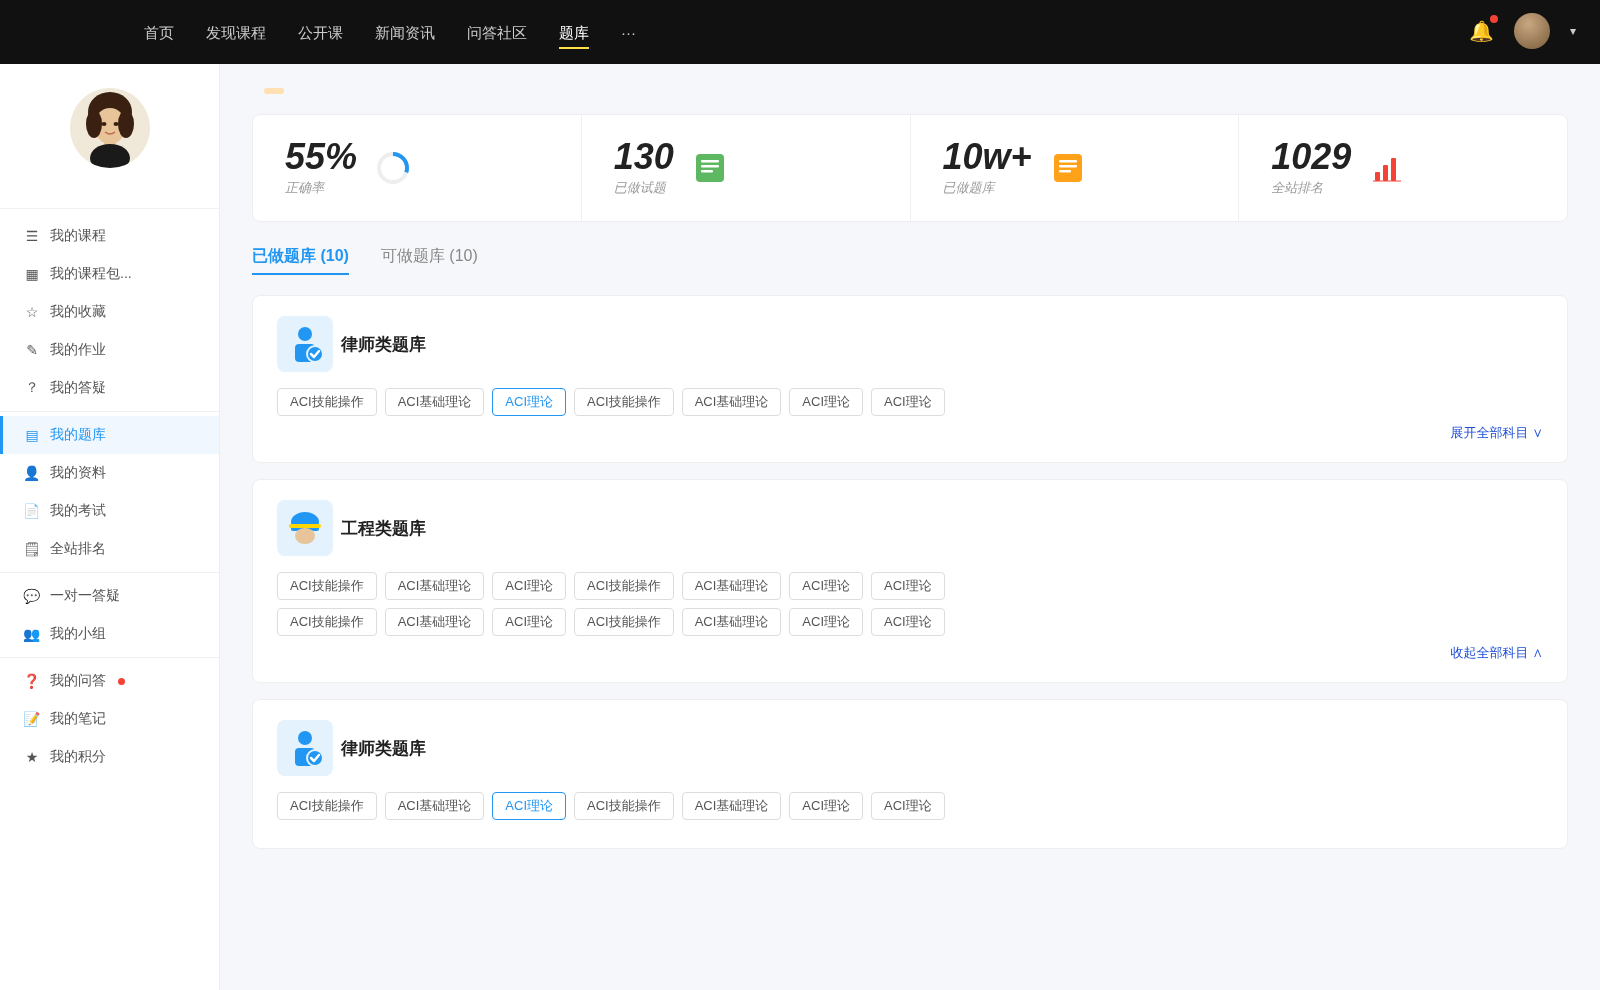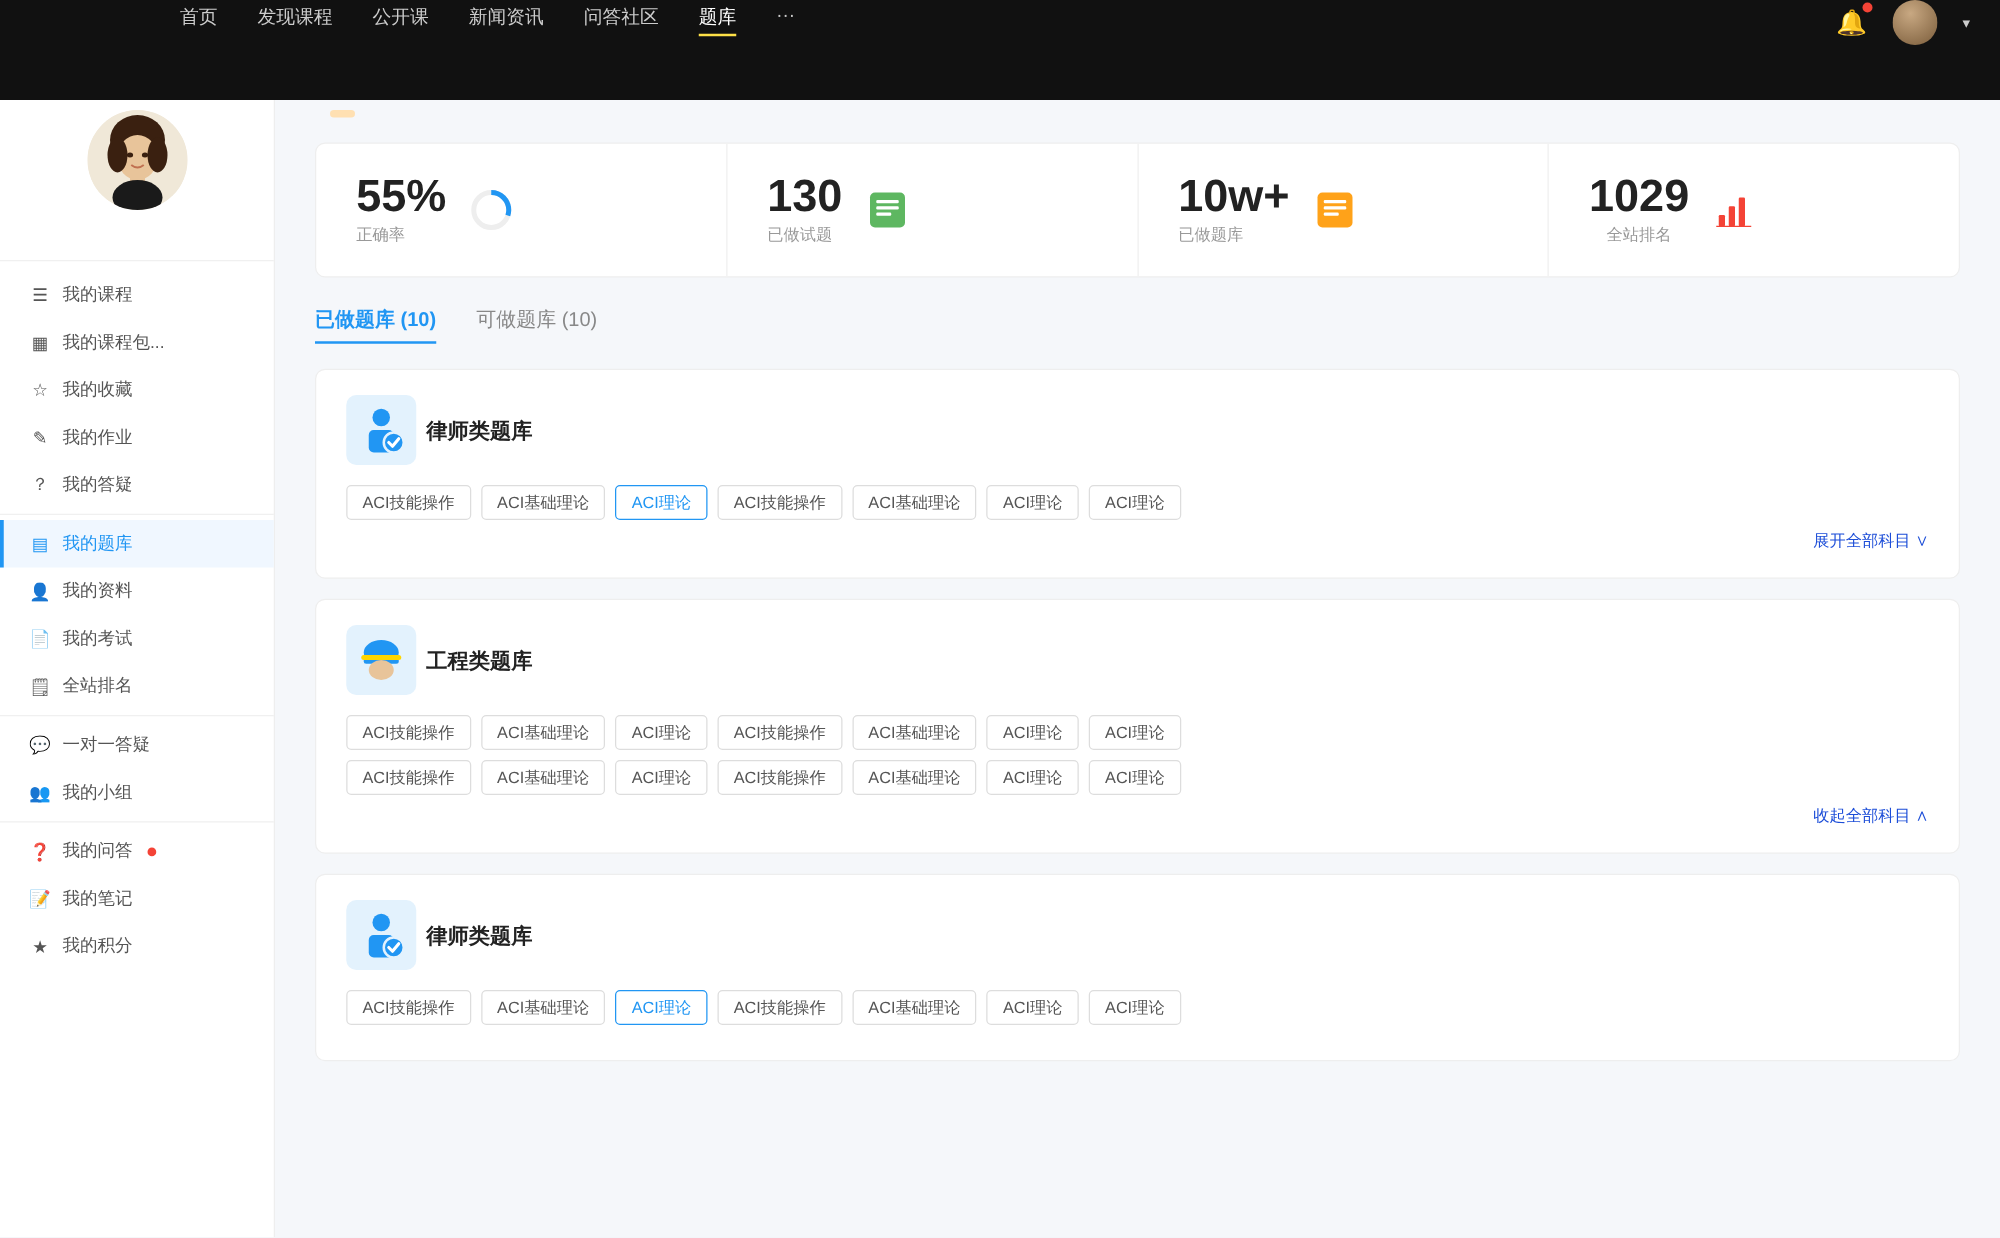--- a/index.html
+++ b/index.html
@@ -1,24 +1,24 @@
 <!DOCTYPE html>
 <html><head>
   <meta charset="utf-8">
   <style>
     * { box-sizing: border-box; margin: 0; padding: 0; }
     body { font-family: -apple-system, BlinkMacSystemFont, 'PingFang SC', 'Microsoft YaHei', sans-serif; background: #f0f2f5; }
 
     
     .navbar {
       background: #111;
-      height: 80px;
-      display: flex;
-      align-items: flex-start;
-      padding: 0 24px;
+      height: 64px;
+      display: flex;
+      align-items: flex-end;
+      padding: 15px 24px;
       position: fixed;
       top: 0; left: 0; right: 0;
       z-index: 100;
     }
     .navbar-logo {
       color: #fff;
       font-size: 28px;
       font-weight: 900;
       letter-spacing: 2px;
       margin-right: 40px;
@@ -201,30 +201,31 @@
 
     
     .stats-row {
       display: flex;
       gap: 0;
       background: #fff;
       border-radius: 8px;
       margin-bottom: 24px;
       overflow: hidden;
       border: 1px solid #eee;
+      font-style: italic;
     }
     .stat-item {
       flex: 1;
       padding: 24px 32px;
       border-right: 1px solid #f0f0f0;
       display: flex;
       align-items: center;
       gap: 16px;
     }
-    .stat-item:last-child { border-right: none; text-align: center; }
+    .stat-item:last-child { border-right: none; }
     .stat-text {}
     .stat-number {
       font-size: 36px;
       font-weight: 700;
       color: #222;
       line-height: 1;
     }
     .stat-label {
       font-size: 13px;
       color: #999;

